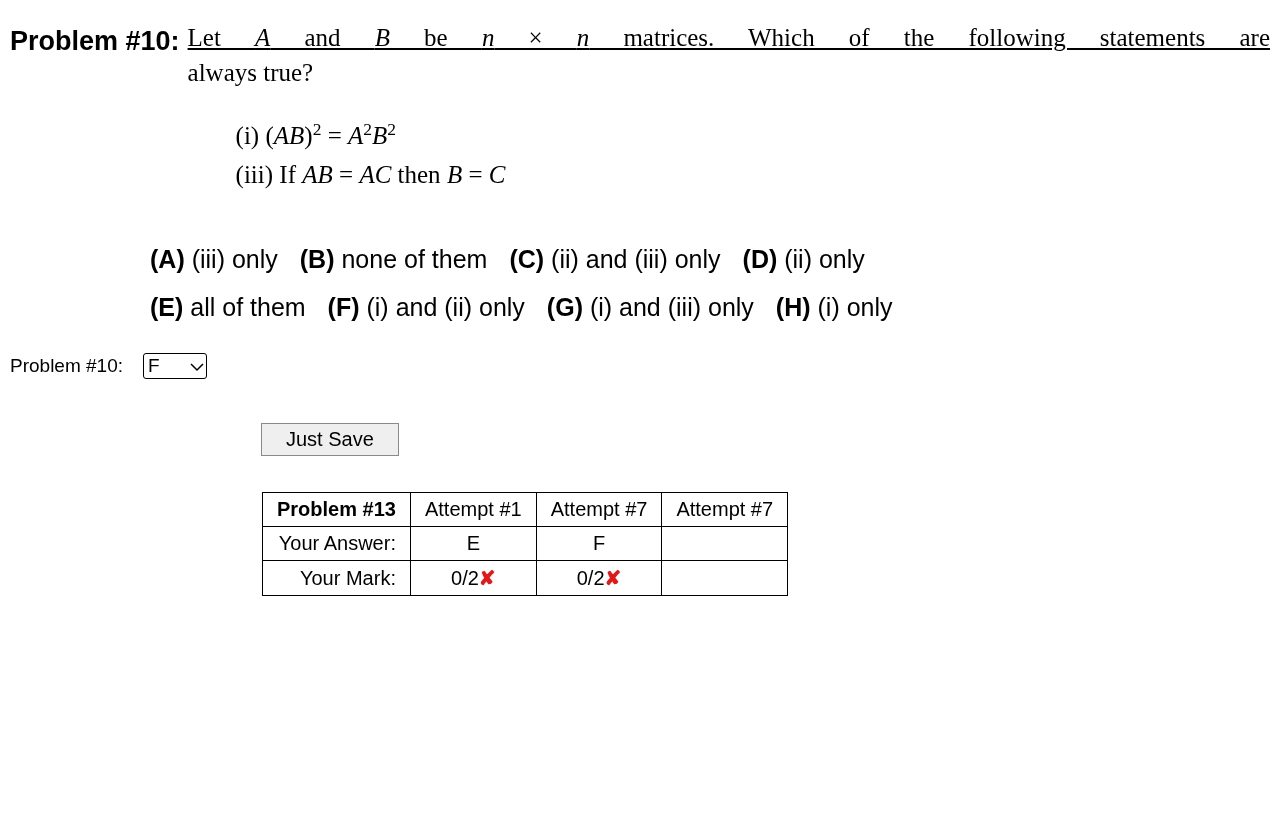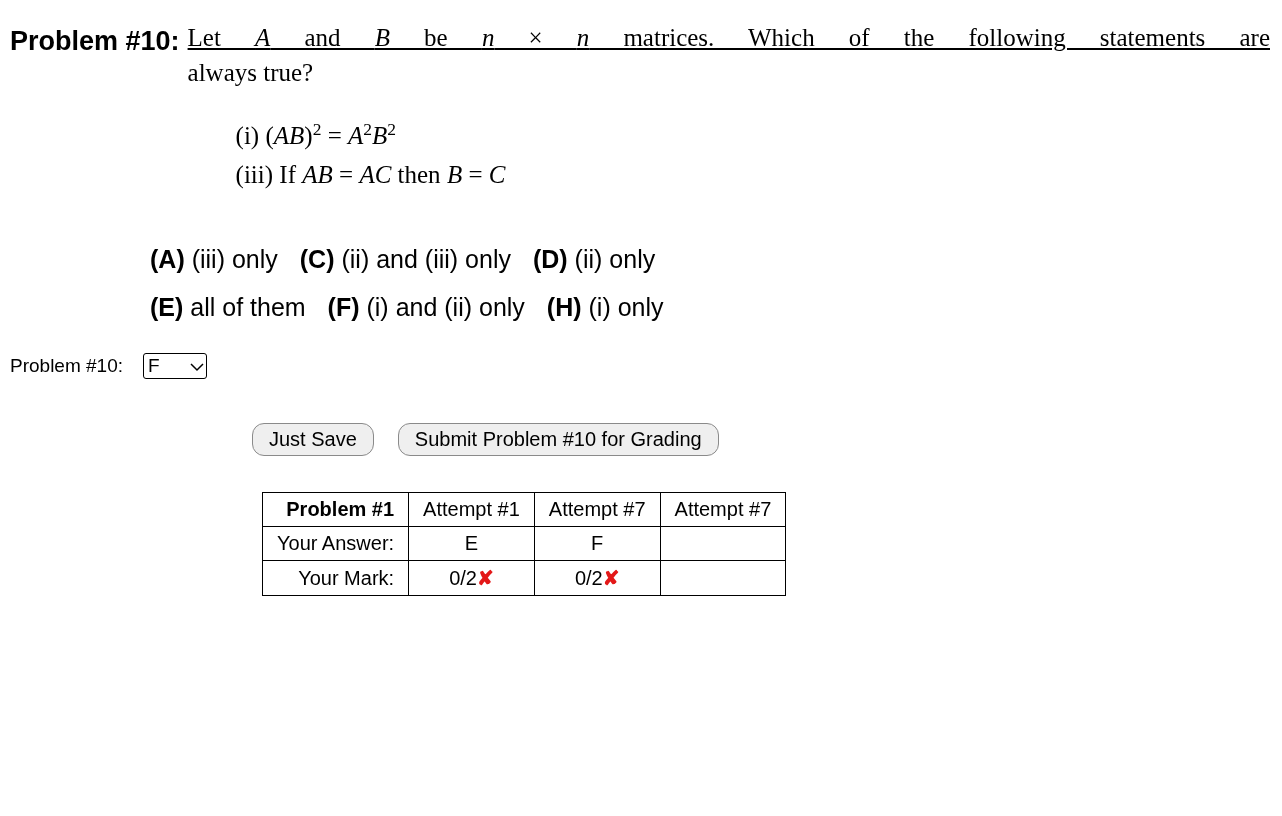--- a/index.html
+++ b/index.html
@@ -81,25 +81,26 @@
   }
   .button-row {
     margin-top: 44px;
     margin-left: 242px;
     display: flex;
     gap: 24px;
   }
   .btn {
     font-family: Verdana, Geneva, sans-serif;
     font-size: 20px;
-    padding: 4px 16px;
+    padding: 4px 24px;
     border: 1px solid #8a8a8a;
-    border-radius: 12px;
+    border-radius: 0;
     background: #efefef;
     cursor: pointer;
+    margin-left: 9px;
   }
   .results {
     margin-top: 36px;
     margin-left: 252px;
     border-collapse: collapse;
     font-family: Verdana, Geneva, sans-serif;
     font-size: 20px;
   }
   .results td, .results th {
     border: 1px solid #000;
@@ -134,52 +135,53 @@
       </div>
       <div class="stmt">(iii) If <span class="math">AB</span> = <span class="math">AC</span> then <span class="math">B</span> = <span class="math">C</span></div>
     </div>
   </div>
 </div>
 
 <div class="content-indent">
   <div class="options">
     <div class="opt-row">
       <span><span class="bold">(A)</span> (iii) only</span>
+      <span><span class="bold">(B)</span> none of them</span>
       <span><span class="bold">(C)</span> (ii) and (iii) only</span>
       <span><span class="bold">(D)</span> (ii) only</span>
     </div>
     <div class="opt-row">
       <span><span class="bold">(E)</span> all of them</span>
       <span><span class="bold">(F)</span> (i) and (ii) only</span>
+      <span><span class="bold">(G)</span> (i) and (iii) only</span>
       <span><span class="bold">(H)</span> (i) only</span>
     </div>
   </div>
 </div>
 
 <div class="answer-row">
   <span class="answer-label">Problem #10:</span>
   <span class="select">
     <span>F</span>
     <span class="chev">
       <svg width="14" height="10" viewBox="0 0 14 10">
             <polyline points="1,2 7,8 13,2" fill="none" stroke="#000" stroke-width="1.5"></polyline>
           </svg>
     </span>
   </span>
 </div>
 
 <div class="button-row">
   <button class="btn">Just Save</button>
-  <button class="btn">Submit Problem #10 for Grading</button>
 </div>
 
 <table class="results">
   <tbody>
         <tr>
-    <td class="rowhead hdr">Problem #1</td>
+    <td class="rowhead hdr">Problem #13</td>
     <td><span class="underline">Attempt #1</span></td>
     <td><span class="underline">Attempt #7</span></td>
     <td><span class="underline">Attempt #7</span></td>
   </tr>
   <tr>
     <td class="rowhead">Your Answer:</td>
     <td>E</td>
     <td>F</td>
     <td></td>
   </tr>

